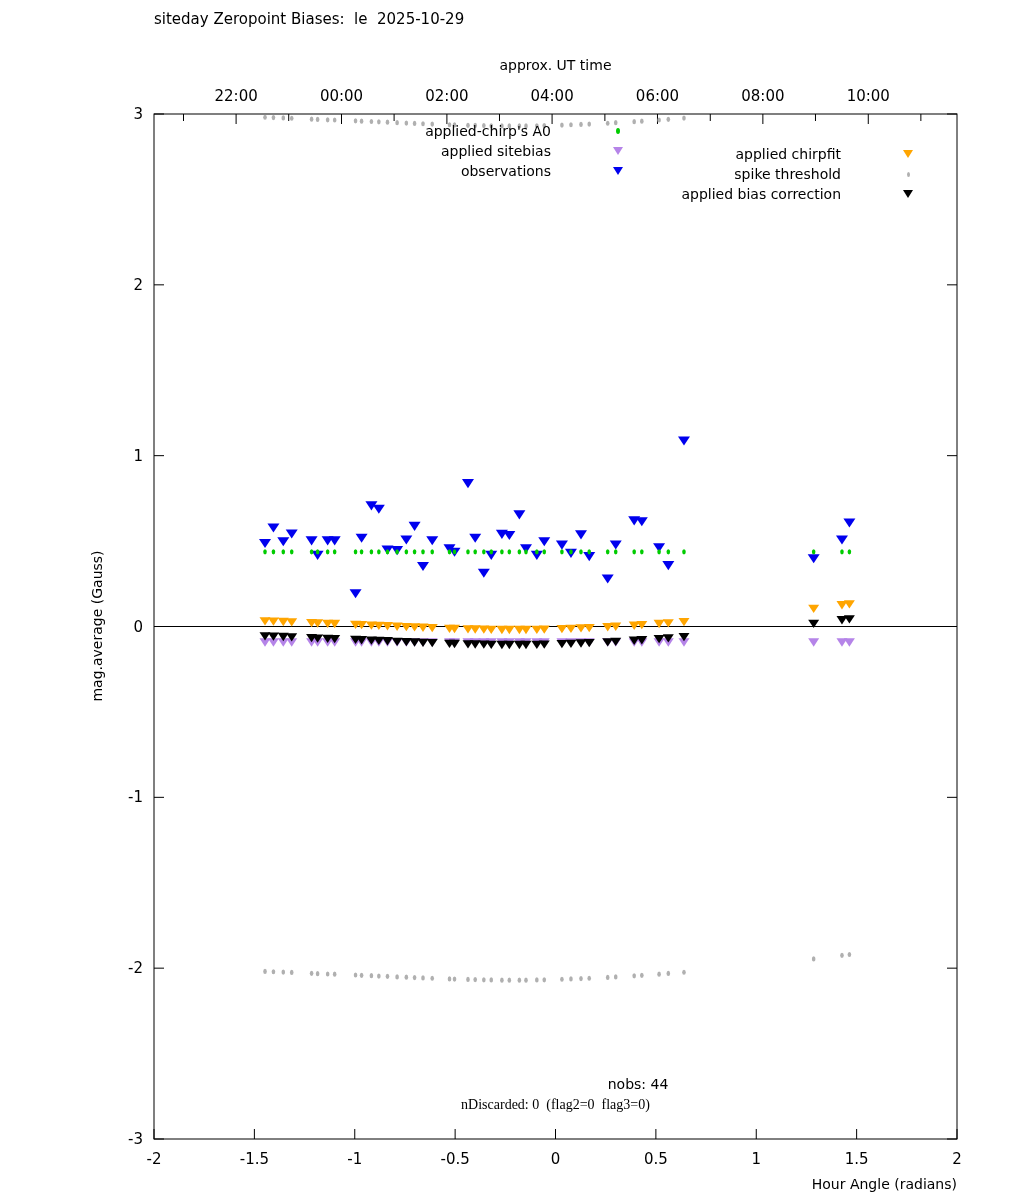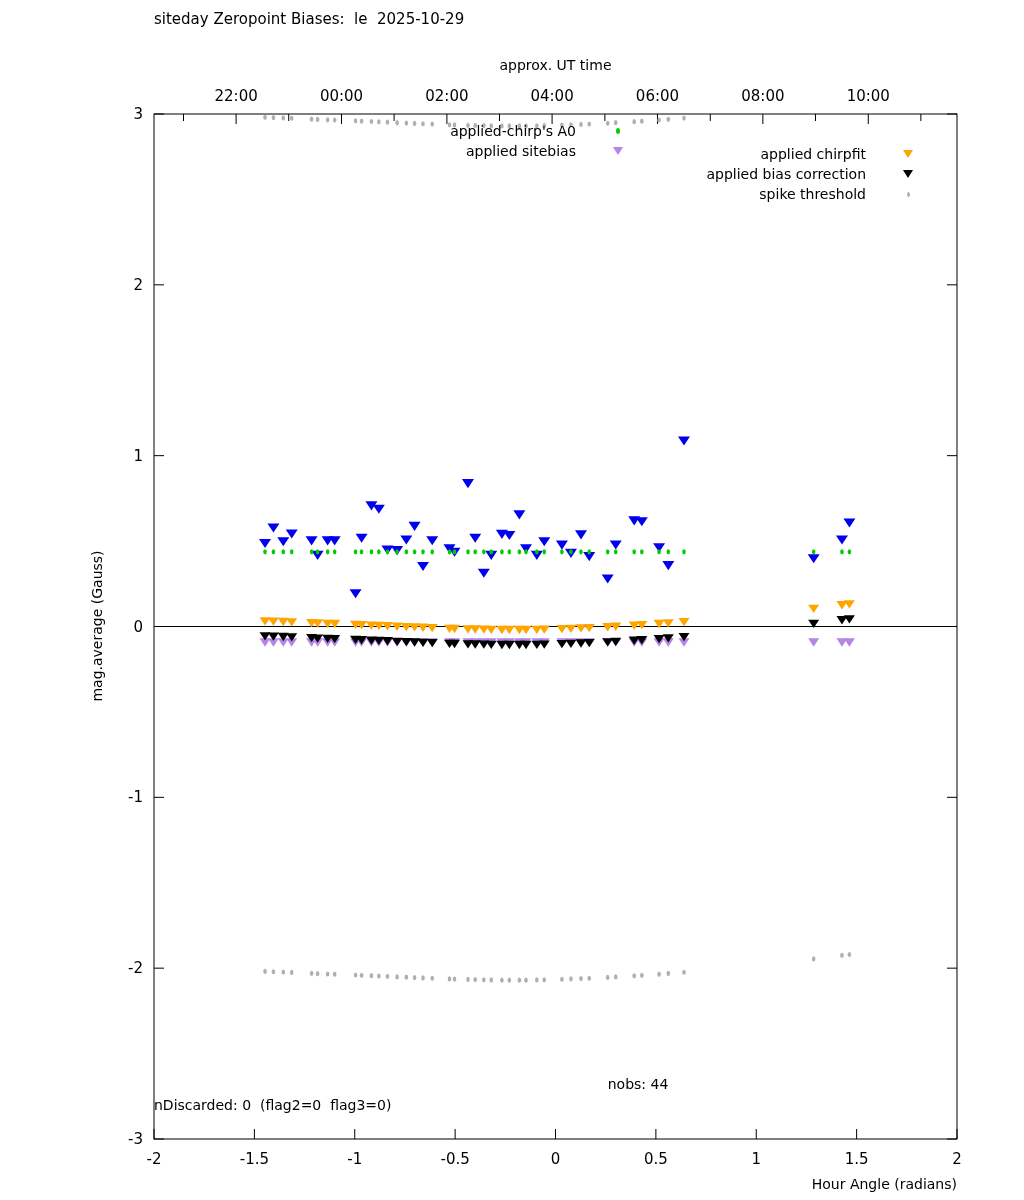--- a/index.html
+++ b/index.html
@@ -3,24 +3,24 @@
 <meta charset="utf-8">
 <style>
   html,body{margin:0;padding:0;background:#fff;}
   body{width:1024px;height:1200px;position:relative;font-family:"DejaVu Sans",sans-serif;color:#000;}
   .abs{position:absolute;}
   .page-title{left:154px;top:10px;width:803px;text-align:left;font-size:15px;white-space:pre;}
   .x2-label{left:154px;top:57px;width:803px;text-align:center;font-size:14px;}
   .x-label{left:154px;top:1176px;width:803px;text-align:right;font-size:14px;}
   .y-label{left:97px;top:626px;transform:translate(-50%,-50%) rotate(-90deg);font-size:14px;white-space:nowrap;}
   .footer1{left:154px;top:1076px;width:968px;text-align:center;font-size:14px;white-space:pre;}
-  .footer2{left:154px;top:1097px;width:803px;font-size:14px;white-space:pre;}
+  .footer2{left:154px;top:1097px;width:803px;text-align:center;font-size:14px;white-space:pre;font-family:Liberation Serif, serif;}
   svg text{font-family:"DejaVu Sans",sans-serif;fill:#000;}
   .legend-col{position:absolute;}
-  .lg-row{display:flex;align-items:center;height:20px;}
+  .lg-row{display:flex;align-items:center;height:20px;gap:25px;}
   .lg-label{flex:1;text-align:right;font-size:14px;white-space:pre;}
   .lg-mark{width:12px;margin-left:36px;display:flex;justify-content:center;align-items:center;}
   .m-tri{width:0;height:0;border-left:5.5px solid transparent;border-right:5.5px solid transparent;border-top:8.5px solid #000;}
   .m-dot{width:4px;height:6px;border-radius:50%;}
   .m-dot.small{width:3px;height:5px;}
 </style>
 </head>
 <body>
 
 <div class="abs page-title">siteday Zeropoint Biases:  le  2025-10-29</div>
@@ -415,39 +415,45 @@
     <span class="lg-mark">
         <span class="m-dot" style="background: rgb(0, 204, 0);"></span>
       </span>
   </div>
   <div class="lg-row">
     <span class="lg-label">applied sitebias</span>
     <span class="lg-mark">
         <span class="m-tri" style="border-top-color: rgb(181, 132, 232);"></span>
       </span>
   </div>
+  <div class="lg-row">
+    <span class="lg-label">observations</span>
+    <span class="lg-mark">
+        <span class="m-tri" style="border-top-color: rgb(0, 0, 238);"></span>
+      </span>
+  </div>
 </div>
 
 <div class="legend-col" style="left:616px;top:121px;width:298px;margin-top:23px;">
   <div class="lg-row">
     <span class="lg-label">applied chirpfit</span>
     <span class="lg-mark">
         <span class="m-tri" style="border-top-color: rgb(255, 165, 0);"></span>
       </span>
   </div>
   <div class="lg-row">
+    <span class="lg-label">spike threshold</span>
+    <span class="lg-mark">
+        <span class="m-dot small" style="background: rgb(176, 176, 176);"></span>
+      </span>
+  </div>
+  <div class="lg-row">
     <span class="lg-label">applied bias correction</span>
     <span class="lg-mark">
         <span class="m-tri" style="border-top-color: rgb(0, 0, 0);"></span>
-      </span>
-  </div>
-  <div class="lg-row">
-    <span class="lg-label">spike threshold</span>
-    <span class="lg-mark">
-        <span class="m-dot small" style="background: rgb(176, 176, 176);"></span>
       </span>
   </div>
 </div>
 
 <div class="abs y-label">mag.average (Gauss)</div>
 <div class="abs x-label">Hour Angle (radians)</div>
 <div class="abs footer1">nobs: 44</div>
 <div class="abs footer2">nDiscarded: 0  (flag2=0  flag3=0)</div>
 
 </body></html>

